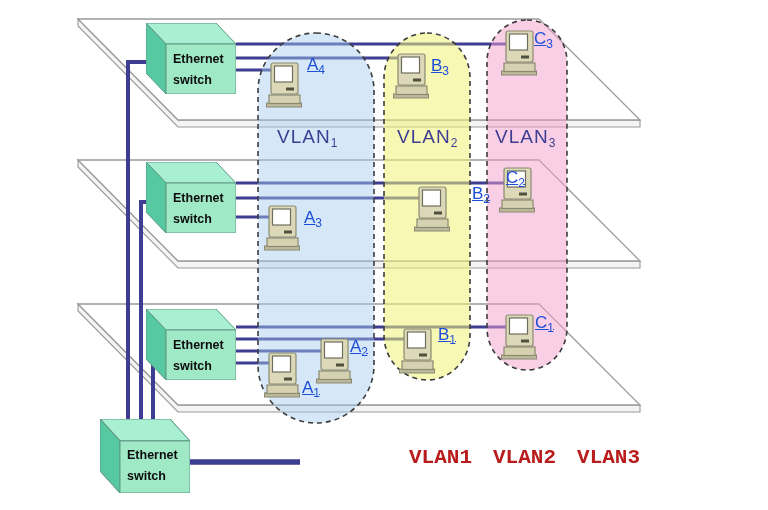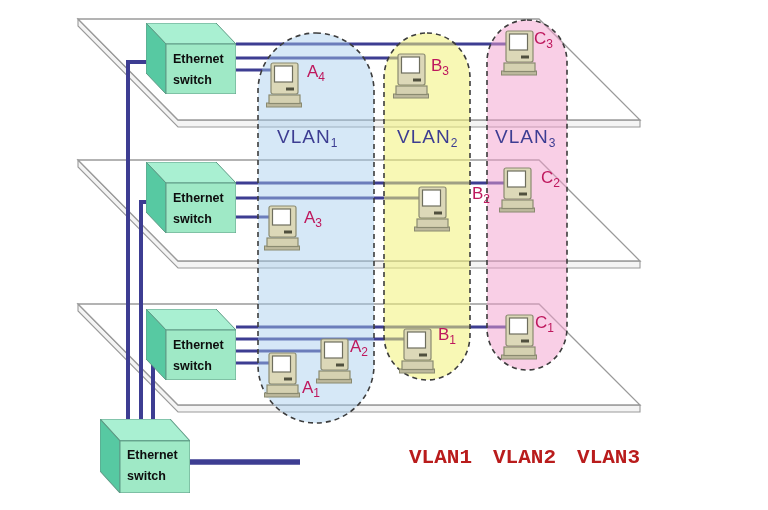--- a/index.html
+++ b/index.html
@@ -25,27 +25,27 @@
   #vlabel-2{left:397px;top:126px;}
   #vlabel-3{left:495px;top:126px;}
   .sub{font-size:12px;vertical-align:-4px;letter-spacing:0;}
   
   .pc{position:absolute;width:38px;height:46px;z-index:4;}
   .pc-body{fill:#dcd8b8;stroke:#8a8a70;stroke-width:1.2;}
   .pc-screen{fill:#ffffff;stroke:#6e6e5e;stroke-width:1.2;}
   .pc-slot{fill:#50503e;}
   .pc-base{fill:#d5d1b1;stroke:#8a8a70;stroke-width:1.2;}
   .pc-foot{fill:#bdb99d;stroke:#8a8a70;stroke-width:1;}
-  .pc-label{position:absolute;z-index:4;color:#be185d;font-size:17px;}
-  #pc-A4{left:265px;top:62px;}   #lbl-A4{left:307px;top:62px;}
+  .pc-label{position:absolute;z-index:4;color:#1d4ed8;font-size:17px;text-decoration:underline;}
+  #pc-A4{left:265px;top:62px;}   #lbl-A4{left:307px;top:55px;}
   #pc-B3{left:392px;top:53px;}   #lbl-B3{left:431px;top:56px;}
   #pc-C3{left:500px;top:30px;}   #lbl-C3{left:534px;top:29px;}
   #pc-A3{left:263px;top:205px;}  #lbl-A3{left:304px;top:208px;}
   #pc-B2{left:413px;top:186px;}  #lbl-B2{left:472px;top:184px;}
-  #pc-C2{left:498px;top:167px;}  #lbl-C2{left:541px;top:168px;text-align:right;}
+  #pc-C2{left:498px;top:167px;}  #lbl-C2{left:506px;top:168px;text-align:right;}
   #pc-A1{left:263px;top:352px;}  #lbl-A1{left:302px;top:378px;}
   #pc-A2{left:315px;top:338px;}  #lbl-A2{left:350px;top:337px;}
   #pc-B1{left:398px;top:328px;}  #lbl-B1{left:438px;top:325px;}
   #pc-C1{left:500px;top:314px;}  #lbl-C1{left:535px;top:313px;}
   
   .switch{position:absolute;width:90px;height:58px;z-index:5;}
   .cube-top{fill:#a9f0d2;stroke:#5e9a85;stroke-width:1;}
   .cube-side{fill:#57c9a2;stroke:#5e9a85;stroke-width:1;}
   .cube-front{fill:#9fe9c6;stroke:#5e9a85;stroke-width:1;}
   .switch-label{

